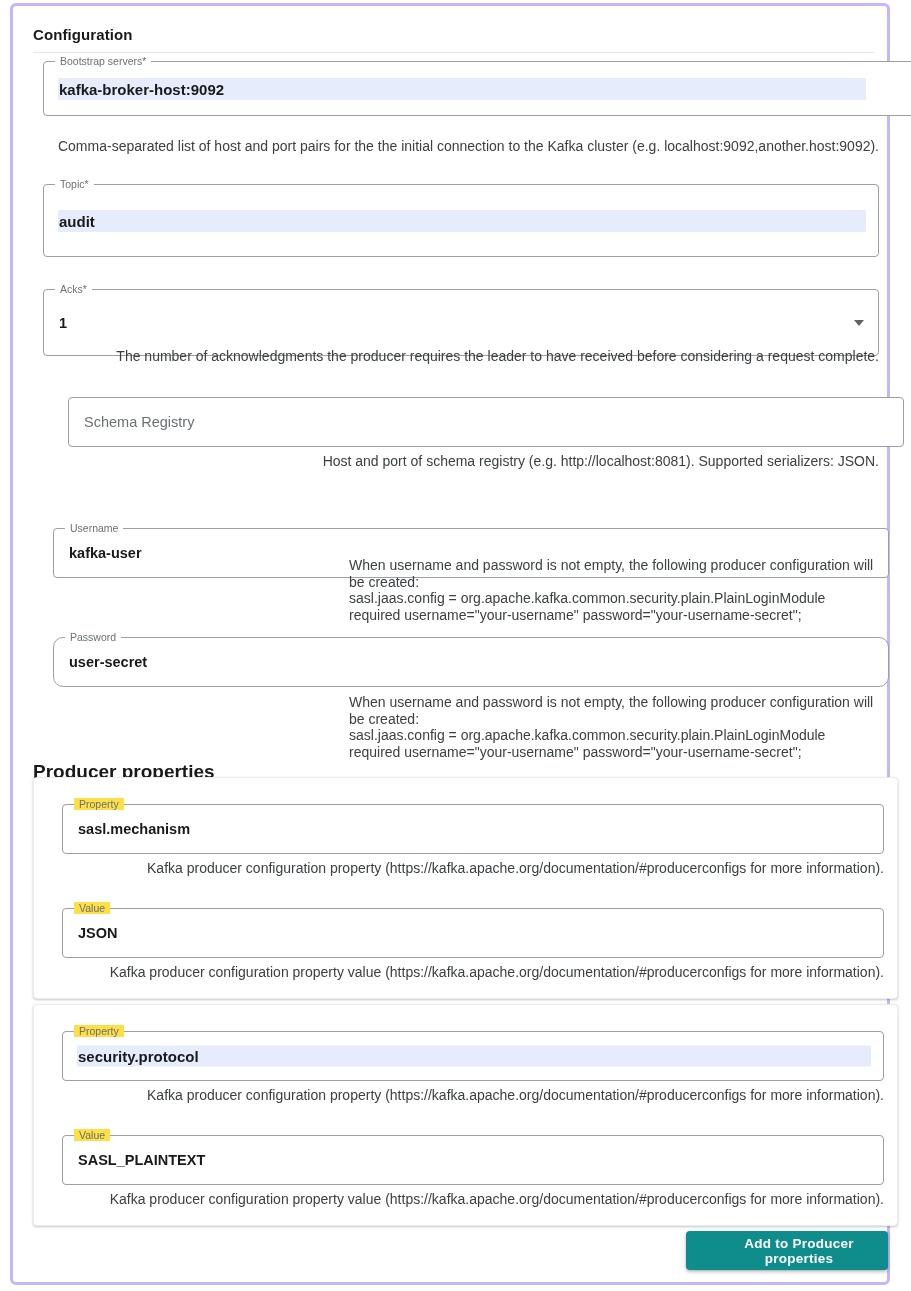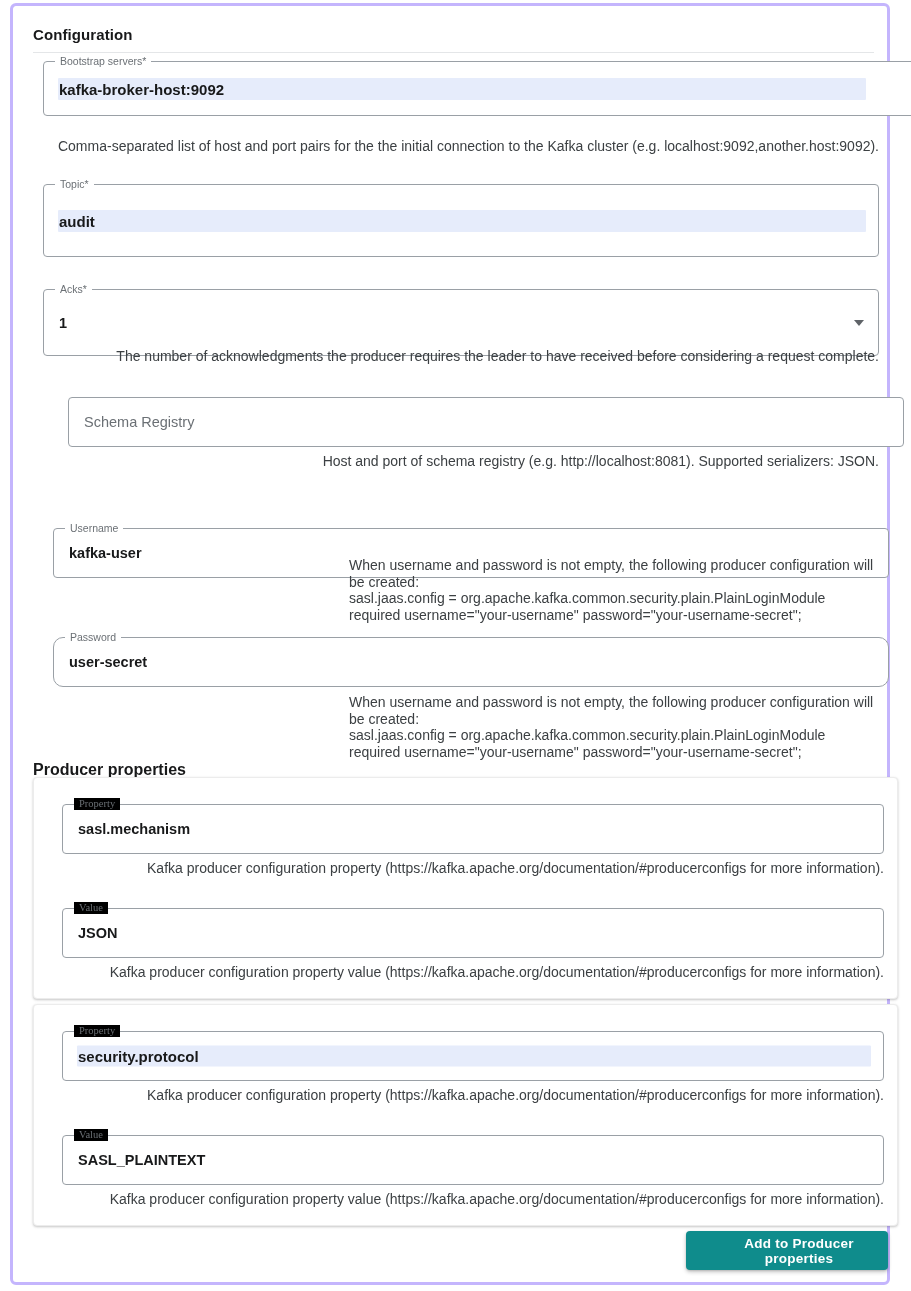--- a/index.html
+++ b/index.html
@@ -46,21 +46,21 @@
   .field-label {
     position: absolute;
     top: -7px; left: 11px;
     padding: 0 5px;
     background: #fff;
     font-size: 10.5px;
     color: #6b7075;
     line-height: 12px;
     white-space: nowrap;
   }
-  .field-label.on-card { background: #000000; font-family: Liberation Serif, serif; }
+  .field-label.on-card { background: #fde047; }
   .field-value {
     position: absolute;
     left: 15px; top: 50%;
     transform: translateY(-50%);
     font-size: 14.5px;
     color: #18191a;
     font-weight: 600;
     white-space: nowrap;
   }
   .field-placeholder {
@@ -108,21 +108,21 @@
     width: 0; height: 0;
     border-left: 5px solid transparent;
     border-right: 5px solid transparent;
     border-top: 6px solid #5f6368;
   }
 
   
   .section-heading {
     position: absolute;
     left: 20px;
-    font-size: 16px;
+    font-size: 19px;
     font-weight: bold;
     color: #18191a;
   }
   .prop-card {
     position: absolute;
     left: 20px;
     width: 865px;
     background: #fff;
     border: 1px solid #ececec;
     border-radius: 4px;

